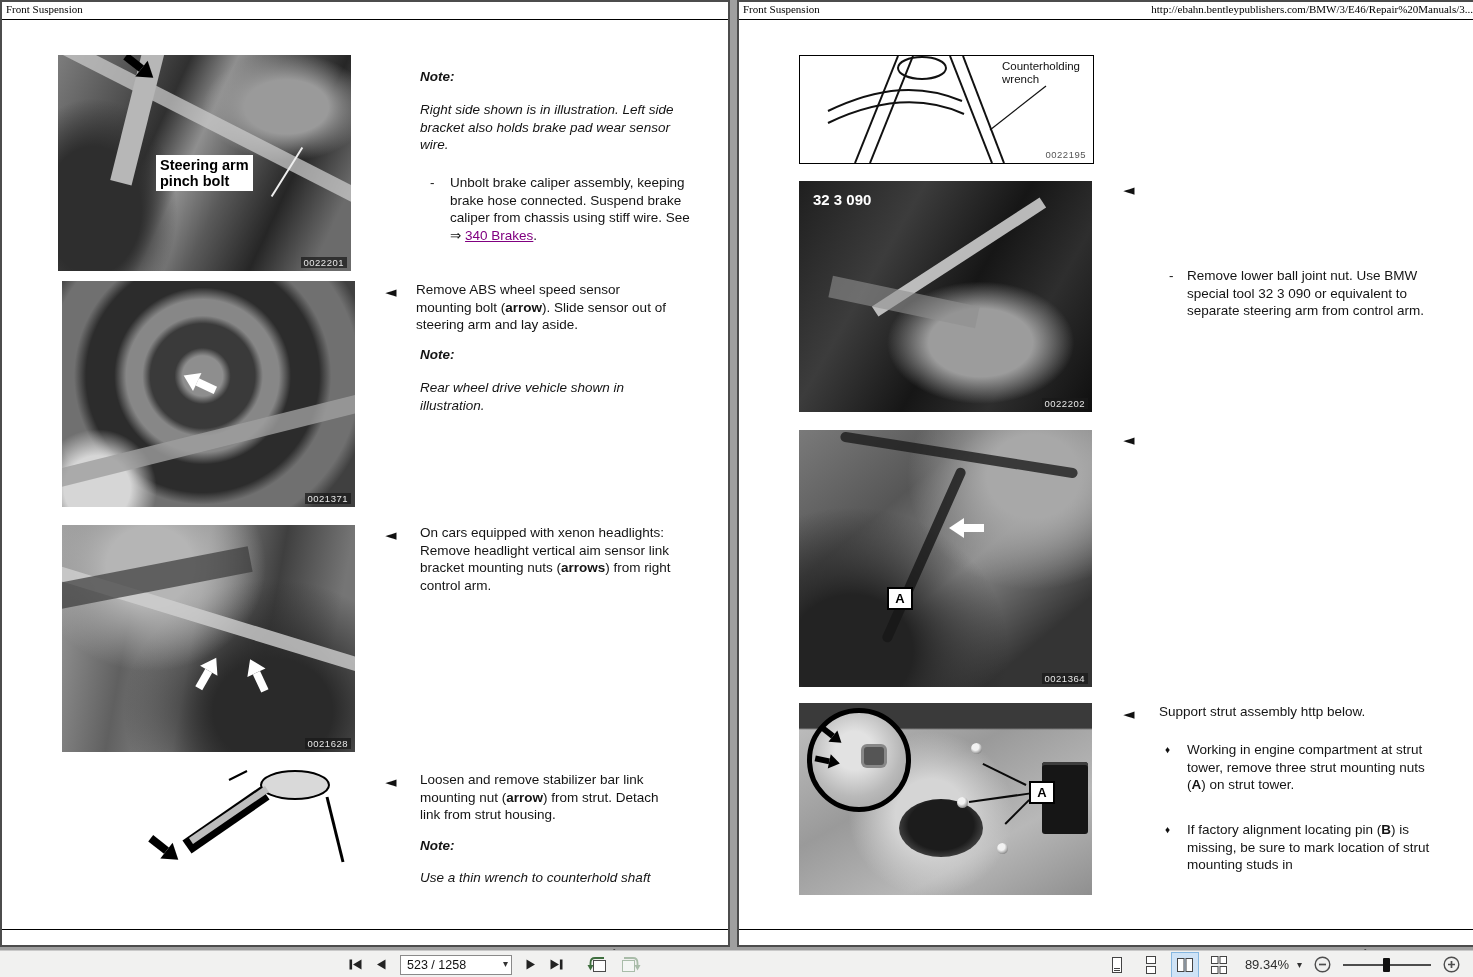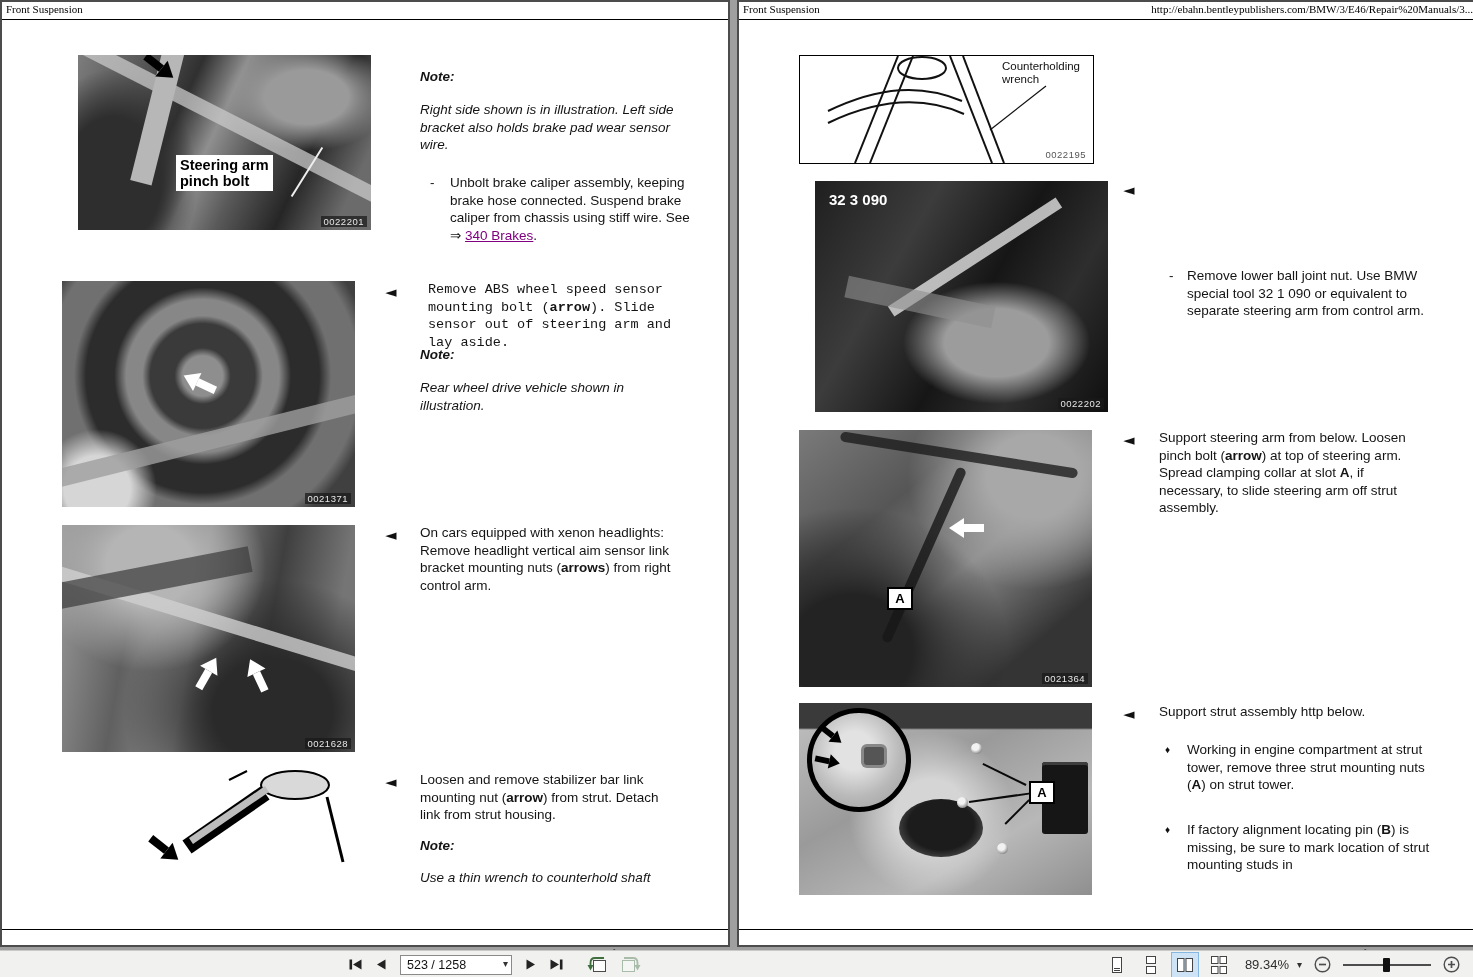--- a/index.html
+++ b/index.html
@@ -86,21 +86,21 @@
 <body>
 
 <div class="viewer">
 
   <div class="page page-left">
     <div class="phead ser">
       <span>Front Suspension</span>
     </div>
     <div class="hrule"></div>
 
-    <div class="fig f1bg" style="left:76px;top:53px;width:293px;height:175px;">
+    <div class="fig f1bg" style="left:56px;top:53px;width:293px;height:216px;">
       <div class="st" style="left:-15px;top:58px;width:330px;height:15px;background:#c9c9c9;opacity:.75;transform:rotate(27deg);"></div>
       <div class="st" style="left:70px;top:-20px;width:22px;height:150px;background:#b7b7b7;transform:rotate(14deg);"></div>
       <div class="arr k" style="left:64px;top:2px;transform:rotate(38deg);">
           <div class="t"></div>
           <div class="h"></div>
         </div>
       <div class="st" style="left:228px;top:88px;width:2px;height:58px;background:#eee;transform:rotate(32deg);"></div>
       <div class="callout" style="left:98px;top:100px;">
         <span style="display:block;">Steering arm</span>
         <span style="display:block;">pinch bolt</span>
@@ -147,21 +147,21 @@
 
     <div class="txt nl" style="left:418px;top:66px;">Note:</div>
     <div class="txt it" style="left:418px;top:99px;width:255px;">Right side shown is in illustration. Left side bracket also holds brake pad wear sensor wire.</div>
 
     <div class="dsh" style="left:428px;top:173px;">-</div>
     <div class="txt" style="left:448px;top:172px;width:240px;">
       <span>Unbolt brake caliper assembly, keeping brake hose connected. Suspend brake caliper from chassis using stiff wire. See ⇒ </span><span class="link">340 Brakes</span><span>.</span>
     </div>
 
     <div class="ptr" style="left:383px;top:281px;">◄</div>
-    <div class="txt" style="left:426px;top:279px;width:263px;font-family:Liberation Mono, monospace;">
+    <div class="txt" style="left:414px;top:279px;width:263px;">
       <span>Remove ABS wheel speed sensor mounting bolt (</span><span class="b">arrow</span><span>). Slide sensor out of steering arm and lay aside.</span>
     </div>
 
     <div class="txt nl" style="left:418px;top:344px;">Note:</div>
     <div class="txt it" style="left:418px;top:377px;width:240px;">Rear wheel drive vehicle shown in illustration.</div>
 
     <div class="ptr" style="left:383px;top:524px;">◄</div>
     <div class="txt" style="left:418px;top:522px;width:255px;">
       <span>On cars equipped with xenon headlights: Remove headlight vertical aim sensor link bracket mounting nuts (</span><span class="b">arrows</span><span>) from right control arm.</span>
     </div>
@@ -199,21 +199,21 @@
         <path d="M28 67 C80 42 124 40 164 58" stroke="#111" stroke-width="2" fill="none"></path>
         <path d="M246 30 L190 74" stroke="#111" stroke-width="1.2"></path>
       </svg>
       <div class="st" style="left:202px;top:4px;font-size:11.5px;line-height:13px;color:#111;">
         <span style="display:block;">Counterholding</span>
         <span style="display:block;">wrench</span>
       </div>
       <span class="code lt">0022195</span>
     </div>
 
-    <div class="fig rf2bg" style="left:76px;top:179px;width:293px;height:231px;">
+    <div class="fig rf2bg" style="left:60px;top:179px;width:293px;height:231px;">
       <div class="st" style="left:60px;top:70px;width:200px;height:12px;background:#d6d6d6;opacity:.85;transform:rotate(-33deg);"></div>
       <div class="st" style="left:30px;top:110px;width:150px;height:22px;background:#8f8f8f;opacity:.6;transform:rotate(12deg);"></div>
       <div class="st" style="left:14px;top:10px;font-weight:bold;font-size:15px;color:#fff;">32 3 090</div>
       <span class="code">0022202</span>
     </div>
 
     <div class="fig rf3bg" style="left:60px;top:428px;width:293px;height:257px;">
       <div class="st" style="left:40px;top:20px;width:240px;height:10px;background:#1d1d1d;opacity:.8;transform:rotate(9deg);border-radius:5px;"></div>
       <div class="st" style="left:120px;top:30px;width:10px;height:190px;background:#161616;opacity:.8;transform:rotate(24deg);border-radius:5px;"></div>
       <div class="arr w" style="left:150px;top:88px;transform:rotate(180deg);">
@@ -244,26 +244,23 @@
             <div class="h"></div>
           </div>
         <div class="st" style="left:52px;top:34px;width:20px;height:18px;background:#555;border-radius:3px;box-shadow:0 0 0 3px #888;"></div>
       </div>
     </div>
 
 
     <div class="ptr" style="left:384px;top:179px;">◄</div>
 
     <div class="dsh" style="left:430px;top:266px;">-</div>
-    <div class="txt" style="left:448px;top:265px;width:250px;">Remove lower ball joint nut. Use BMW special tool 32 1 090 or equivalent to separate steering arm from control arm.</div>
+    <div class="txt" style="left:448px;top:265px;width:250px;">Remove lower ball joint nut. Use BMW special tool 32 3 090 or equivalent to separate steering arm from control arm.</div>
 
     <div class="ptr" style="left:384px;top:429px;">◄</div>
-    <div class="txt" style="left:420px;top:427px;width:272px;">
-      <span>Support steering arm from below. Loosen pinch bolt (</span><span class="b">arrow</span><span>) at top of steering arm. Spread clamping collar at slot </span><span class="b">A</span><span>, if necessary, to slide steering arm off strut assembly.</span>
-    </div>
 
     <div class="ptr" style="left:384px;top:703px;">◄</div>
     <div class="txt" style="left:420px;top:701px;width:265px;">Support strut assembly http below.</div>
 
     <div class="dia" style="left:426px;top:742px;">♦</div>
     <div class="txt" style="left:448px;top:739px;width:250px;">
       <span>Working in engine compartment at strut tower, remove three strut mounting nuts (</span><span class="b">A</span><span>) on strut tower.</span>
     </div>
 
     <div class="dia" style="left:426px;top:822px;">♦</div>

